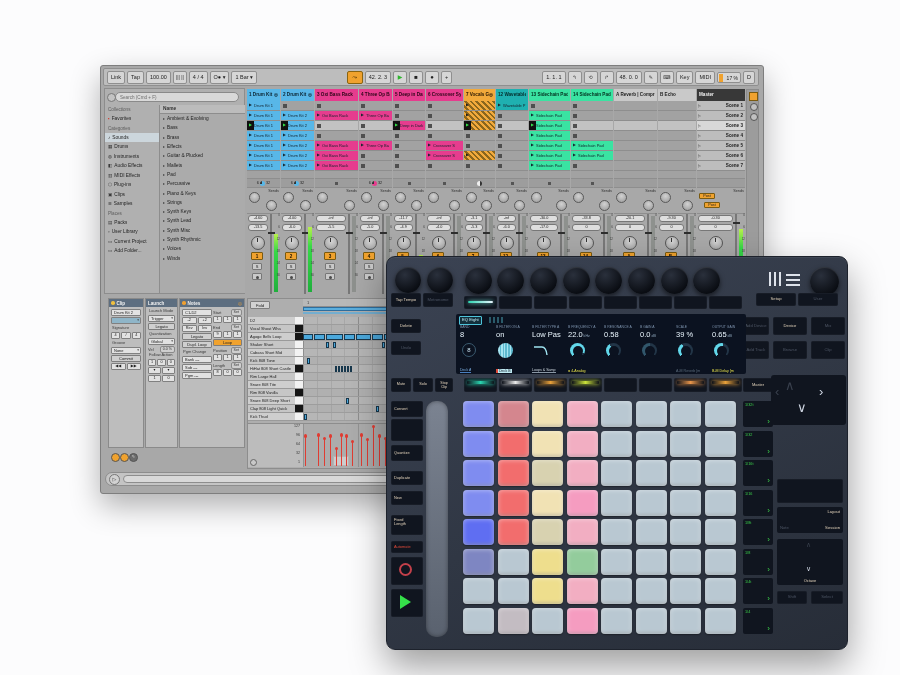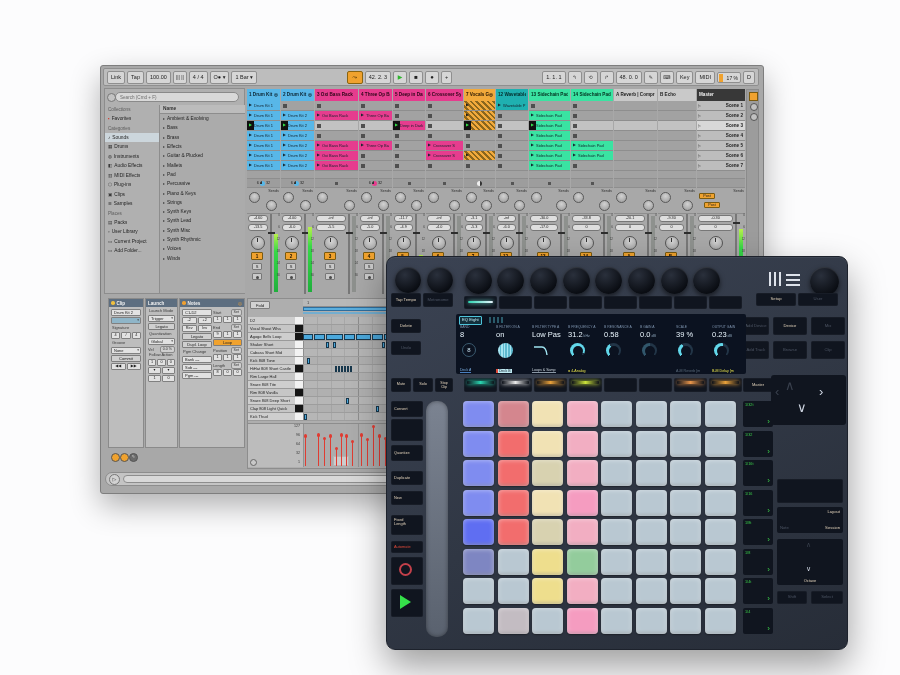--- a/index.html
+++ b/index.html
@@ -1303,21 +1303,21 @@
             <div style="font-size: 7.5px; color: rgb(233, 245, 253); white-space: nowrap;">Low Pas</div>
           </div>
           <div style="position: absolute; left: 2px; top: 18px; width: 18px; height: 12px;"><svg width="18" height="12" viewBox="0 0 18 12">
               <path d="M0 2 H8 Q12 2 13 10" fill="none" stroke="#9fe3f0" stroke-width="1.4"></path>
             </svg></div>
           <div style="position: absolute; left: 0px; bottom: 1px; font-size: 3.6px; white-space: nowrap; overflow: hidden; max-width: 34px; color: rgb(207, 216, 224); border-bottom: 1px solid rgb(138, 151, 165);">Loops &amp; Samp</div>
         </div>
         <div style="position: absolute; left: 112px; top: 11px; width: 34px; height: 49px;">
           <div style="font-size: 3.4px; color: rgb(125, 147, 173); white-space: nowrap; overflow: hidden; height: 5px;">B FREQUENCY A</div>
           <div style="display: flex; align-items: baseline; gap: 1px; height: 10px;">
-            <div style="font-size: 7.5px; color: rgb(233, 245, 253); white-space: nowrap;">31.2</div>
+            <div style="font-size: 7.5px; color: rgb(233, 245, 253); white-space: nowrap;">22.0</div>
             <div style="font-size: 3.6px; color: rgb(143, 167, 189);">kHz</div>
           </div>
           <div style="position: absolute; left: 2px; top: 18px; width: 15px; height: 15px; border-radius: 50%; background: conic-gradient(from 225deg, rgb(98, 215, 234) 248.4deg, rgb(34, 53, 71) 248.4deg, rgb(34, 53, 71) 270deg, transparent 270deg, transparent 360deg);">
             <div style="position: absolute; inset: 2.5px; background: rgb(11, 18, 32); border-radius: 50%;"></div>
           </div>
           <div style="position: absolute; left: 0px; bottom: 1px; font-size: 3.6px; white-space: nowrap; overflow: hidden; max-width: 34px; color: rgb(232, 226, 74);">● 4-Analog</div>
         </div>
         <div style="position: absolute; left: 148px; top: 11px; width: 34px; height: 49px;">
           <div style="font-size: 3.4px; color: rgb(125, 147, 173); white-space: nowrap; overflow: hidden; height: 5px;">B RESONANCE A</div>
           <div style="display: flex; align-items: baseline; gap: 1px; height: 10px;">
@@ -1343,21 +1343,21 @@
             <div style="font-size: 7.5px; color: rgb(233, 245, 253); white-space: nowrap;">39 %</div>
           </div>
           <div style="position: absolute; left: 2px; top: 18px; width: 15px; height: 15px; border-radius: 50%; background: conic-gradient(from 225deg, rgb(98, 215, 234) 105.3deg, rgb(34, 53, 71) 105.3deg, rgb(34, 53, 71) 270deg, transparent 270deg, transparent 360deg);">
             <div style="position: absolute; inset: 2.5px; background: rgb(11, 18, 32); border-radius: 50%;"></div>
           </div>
           <div style="position: absolute; left: 0px; bottom: 1px; font-size: 3.6px; white-space: nowrap; overflow: hidden; max-width: 34px; color: rgb(90, 106, 122);">A-M Reverb [m</div>
         </div>
         <div style="position: absolute; left: 256px; top: 11px; width: 34px; height: 49px;">
           <div style="font-size: 3.4px; color: rgb(125, 147, 173); white-space: nowrap; overflow: hidden; height: 5px;">OUTPUT GAIN</div>
           <div style="display: flex; align-items: baseline; gap: 1px; height: 10px;">
-            <div style="font-size: 7.5px; color: rgb(233, 245, 253); white-space: nowrap;">0.23</div>
+            <div style="font-size: 7.5px; color: rgb(233, 245, 253); white-space: nowrap;">0.65</div>
             <div style="font-size: 3.6px; color: rgb(143, 167, 189);">dB</div>
           </div>
           <div style="position: absolute; left: 2px; top: 18px; width: 15px; height: 15px; border-radius: 50%; background: conic-gradient(from 225deg, rgb(98, 215, 234) 148.5deg, rgb(34, 53, 71) 148.5deg, rgb(34, 53, 71) 270deg, transparent 270deg, transparent 360deg);">
             <div style="position: absolute; inset: 2.5px; background: rgb(11, 18, 32); border-radius: 50%;"></div>
           </div>
           <div style="position: absolute; left: 0px; bottom: 1px; font-size: 3.6px; white-space: nowrap; overflow: hidden; max-width: 34px; color: rgb(232, 226, 74);">B-M Delay [m</div>
         </div>
       </div>
       <div class="pbtn dimtxt" style="left: 77px; top: 121px; width: 33px; height: 14px; font-size: 4.2px; line-height: 13px; text-align: center;">
         <div style="position: absolute; left: 3px; top: 3px; width: 27px; height: 2.5px; border-radius: 1px; background: linear-gradient(90deg, rgba(0, 0, 0, 0.2), rgb(42, 212, 176), rgba(0, 0, 0, 0.2)); box-shadow: rgb(42, 212, 176) 0px 0px 4px;"></div>

